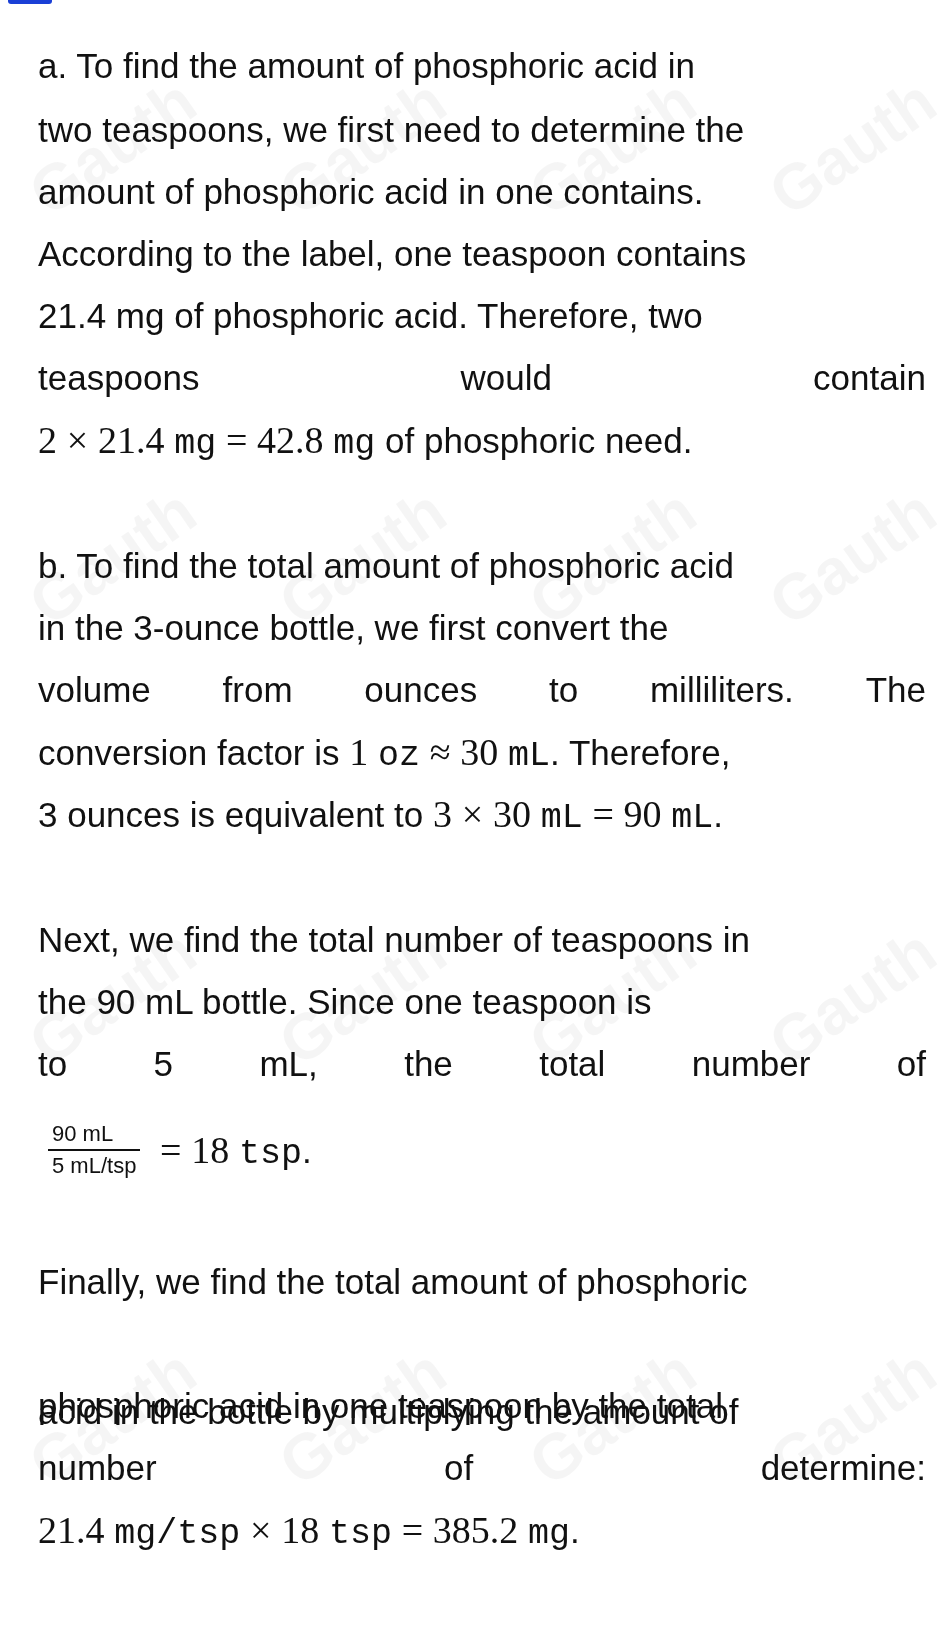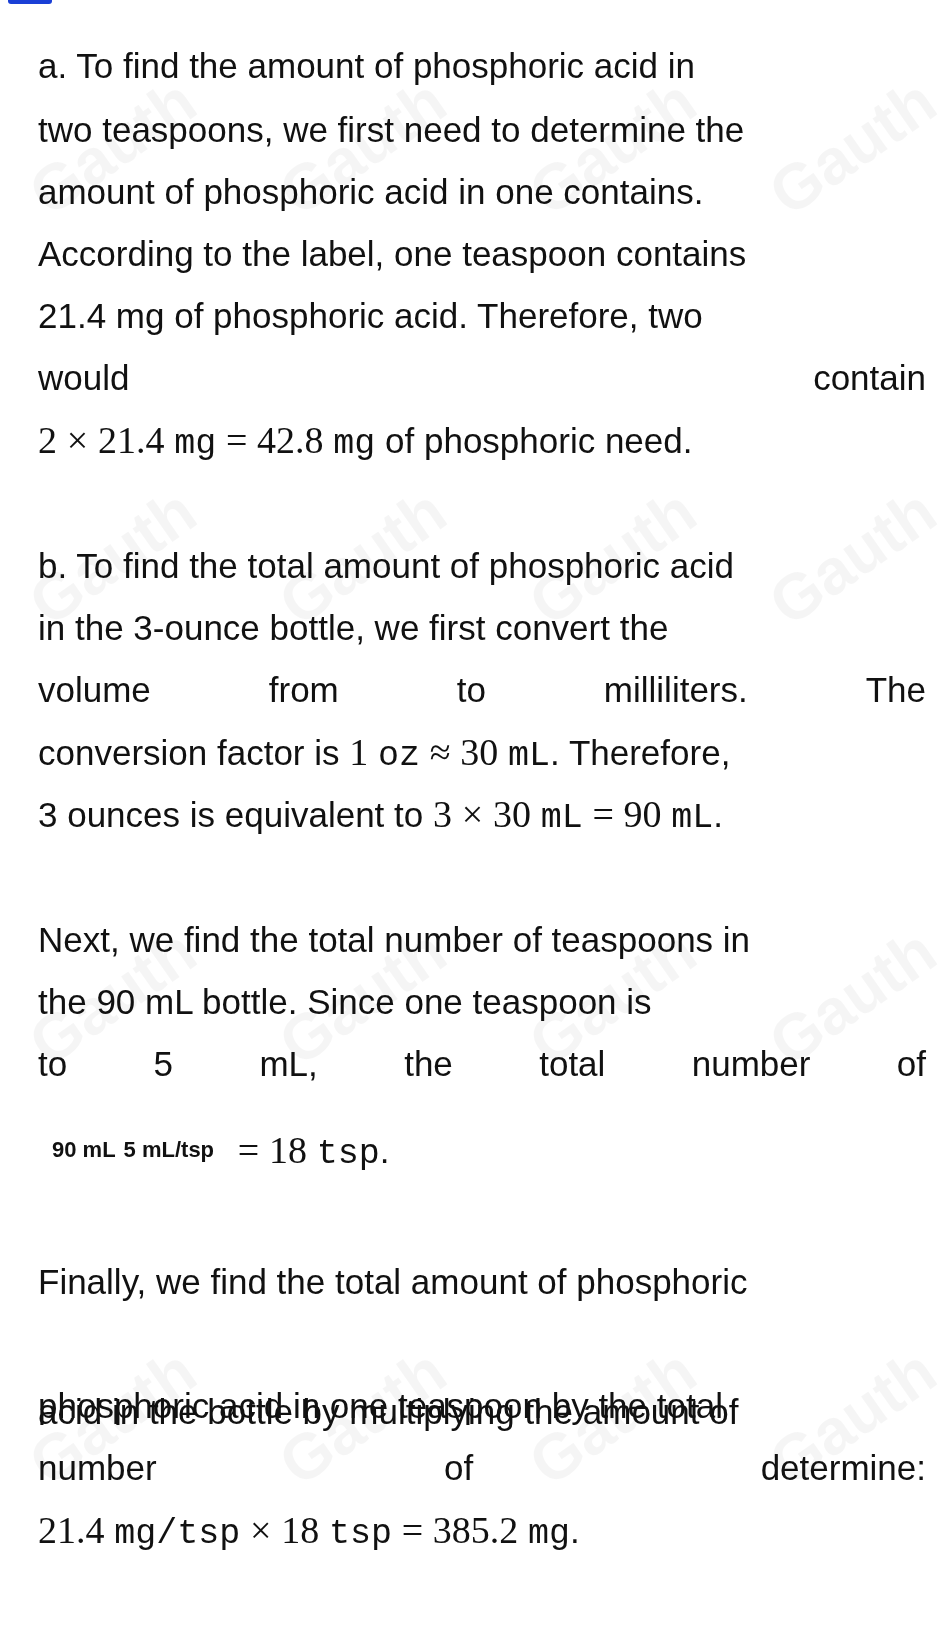--- a/index.html
+++ b/index.html
@@ -20,22 +20,22 @@
   }
   .content { position: absolute; left: 38px; top: 0; width: 888px; z-index: 1; }
   .line {
     position: absolute; left: 0; width: 888px; height: 64px;
     font-size: 35px; line-height: 64px; white-space: nowrap;
   }
   .justify { display: flex; justify-content: space-between; }
   .math { font-family: "Liberation Serif", "DejaVu Serif", serif; font-size: 38px; }
   .unit { font-family: Liberation Mono, monospace; font-size: 35px; }
   .frac {
-    display: inline-flex; flex-direction: row; align-items: center;
-    vertical-align: middle; margin: 0 10px; position: relative; top: -4px; font-weight: bold;
+    display: inline-flex; flex-direction: column; align-items: flex-start;
+    vertical-align: middle; margin: 0 10px; position: relative; top: -4px;
   }
   .frac .num, .frac .den { font-size: 22px; line-height: 30px; padding: 0 4px; }
   .frac .bar { width: 100%; height: 2px; background: #111; }
 </style>
 </head>
 <body>
 
 <div class="top-bar"></div>
 
 <div class="watermark-layer">
@@ -58,38 +58,40 @@
 </div>
 
 <div class="content">
 
   <div class="line" style="top:34px">a. To find the amount of phosphoric acid in</div>
   <div class="line" style="top:98px">two teaspoons, we first need to determine the</div>
   <div class="line" style="top:160px">amount of phosphoric acid in one contains.</div>
   <div class="line" style="top:222px">According to the label, one teaspoon contains</div>
   <div class="line" style="top:284px">21.4 mg of phosphoric acid. Therefore, two</div>
   <div class="line justify" style="top:346px">
+    <span>teaspoons</span>
     <span>would</span>
     <span>contain</span>
   </div>
   <div class="line" style="top:408px">
     <span class="math">2</span>
     <span class="math">×</span>
     <span class="math">21.4</span>
     <span class="unit">mg</span>
     <span class="math">=</span>
     <span class="math">42.8</span>
     <span class="unit">mg</span><span> of phosphoric need.</span>
   </div>
 
   <div class="line" style="top:534px">b. To find the total amount of phosphoric acid</div>
   <div class="line" style="top:596px">in the 3-ounce bottle, we first convert the</div>
   <div class="line justify" style="top:658px">
     <span>volume</span>
     <span>from</span>
+    <span>ounces</span>
     <span>to</span>
     <span>milliliters.</span>
     <span>The</span>
   </div>
   <div class="line" style="top:720px">
     <span>conversion factor is </span><span class="math">1</span>
     <span class="unit">oz</span>
     <span class="math">≈</span>
     <span class="math">30</span>
     <span class="unit">mL</span><span>. Therefore,</span>

